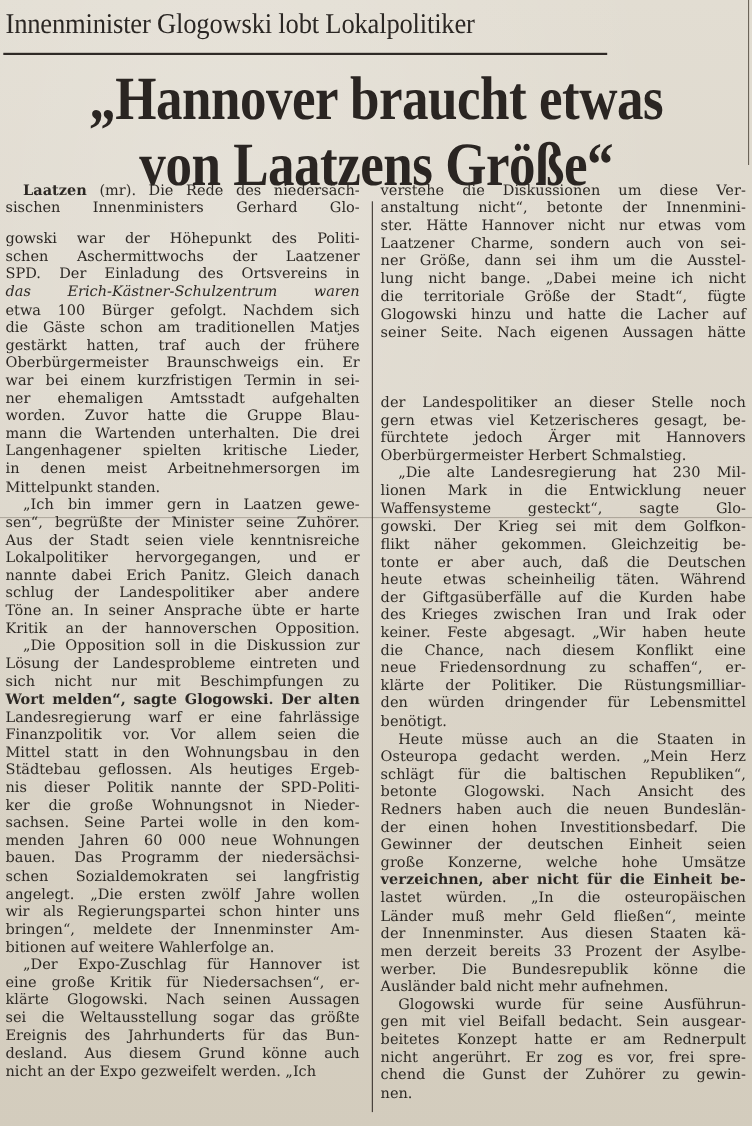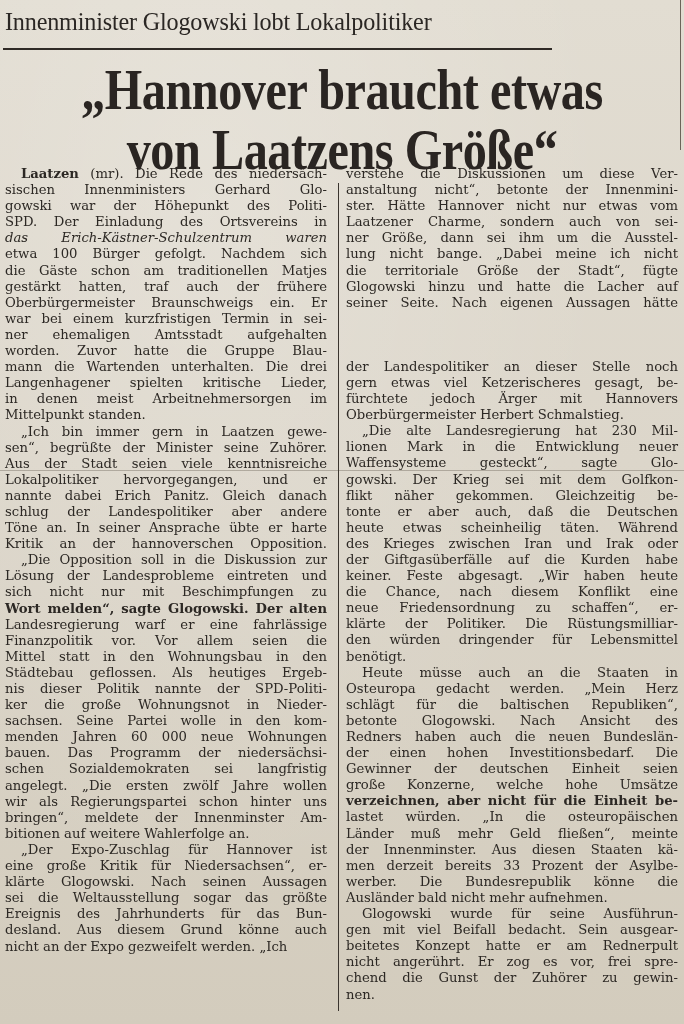--- a/index.html
+++ b/index.html
@@ -75,21 +75,22 @@
 <div class="kicker-rule"></div>
 
 <h1 class="headline" style="margin:0;">
   <span class="line">„Hannover braucht etwas</span>
   <span class="line">von Laatzens Größe“</span>
 </h1>
 
 <div class="col col-left" id="col-left">
     <span class="line-fit" style="padding-left: 16px; display: block;"><span class="dateline">Laatzen</span> (mr). Die Rede des niedersäch-</span>
     <span class="line-fit" style="display: block;">sischen Innenministers Gerhard Glo-</span>
-    <span class="line-fit" style="display: block;">gowski war der Höhepunkt des Politi-</span>
+    <span class="line-fit" style="display: block; margin-top: 12px;">gowski war der Höhepunkt des Politi-</span>
+    <span class="line-fit" style="display: block;">schen Aschermittwochs der Laatzener</span>
     <span class="line-fit" style="display: block;">SPD. Der Einladung des Ortsvereins in</span>
     <span class="line-fit" style="display: block; font-style: italic;">das Erich-Kästner-Schulzentrum waren</span>
     <span class="line-fit" style="display: block;">etwa 100 Bürger gefolgt. Nachdem sich</span>
     <span class="line-fit" style="display: block;">die Gäste schon am traditionellen Matjes</span>
     <span class="line-fit" style="display: block;">gestärkt hatten, traf auch der frühere</span>
     <span class="line-fit" style="display: block;">Oberbürgermeister Braunschweigs ein. Er</span>
     <span class="line-fit" style="display: block;">war bei einem kurzfristigen Termin in sei-</span>
     <span class="line-fit" style="display: block;">ner ehemaligen Amtsstadt aufgehalten</span>
     <span class="line-fit" style="display: block;">worden. Zuvor hatte die Gruppe Blau-</span>
     <span class="line-fit" style="display: block;">mann die Wartenden unterhalten. Die drei</span>
@@ -145,22 +146,22 @@
     <span class="line-fit" style="display: block;">gern etwas viel Ketzerischeres gesagt, be-</span>
     <span class="line-fit" style="display: block;">fürchtete jedoch Ärger mit Hannovers</span>
     <span class="line-fit last" style="display: block;">Oberbürgermeister Herbert Schmalstieg.</span>
     <span class="line-fit" style="padding-left: 16px; display: block;">„Die alte Landesregierung hat 230 Mil-</span>
     <span class="line-fit" style="display: block;">lionen Mark in die Entwicklung neuer</span>
     <span class="line-fit" style="display: block;">Waffensysteme gesteckt“, sagte Glo-</span>
     <span class="line-fit" style="display: block;">gowski. Der Krieg sei mit dem Golfkon-</span>
     <span class="line-fit" style="display: block;">flikt näher gekommen. Gleichzeitig be-</span>
     <span class="line-fit" style="display: block;">tonte er aber auch, daß die Deutschen</span>
     <span class="line-fit" style="display: block;">heute etwas scheinheilig täten. Während</span>
+    <span class="line-fit" style="display: block;">der Giftgasüberfälle auf die Kurden habe</span>
     <span class="line-fit" style="display: block;">des Krieges zwischen Iran und Irak oder</span>
-    <span class="line-fit" style="display: block;">der Giftgasüberfälle auf die Kurden habe</span>
     <span class="line-fit" style="display: block;">keiner. Feste abgesagt. „Wir haben heute</span>
     <span class="line-fit" style="display: block;">die Chance, nach diesem Konflikt eine</span>
     <span class="line-fit" style="display: block;">neue Friedensordnung zu schaffen“, er-</span>
     <span class="line-fit" style="display: block;">klärte der Politiker. Die Rüstungsmilliar-</span>
     <span class="line-fit" style="display: block;">den würden dringender für Lebensmittel</span>
     <span class="line-fit last" style="display: block;">benötigt.</span>
     <span class="line-fit" style="padding-left: 16px; display: block;">Heute müsse auch an die Staaten in</span>
     <span class="line-fit" style="display: block;">Osteuropa gedacht werden. „Mein Herz</span>
     <span class="line-fit" style="display: block;">schlägt für die baltischen Republiken“,</span>
     <span class="line-fit" style="display: block;">betonte Glogowski. Nach Ansicht des</span>

